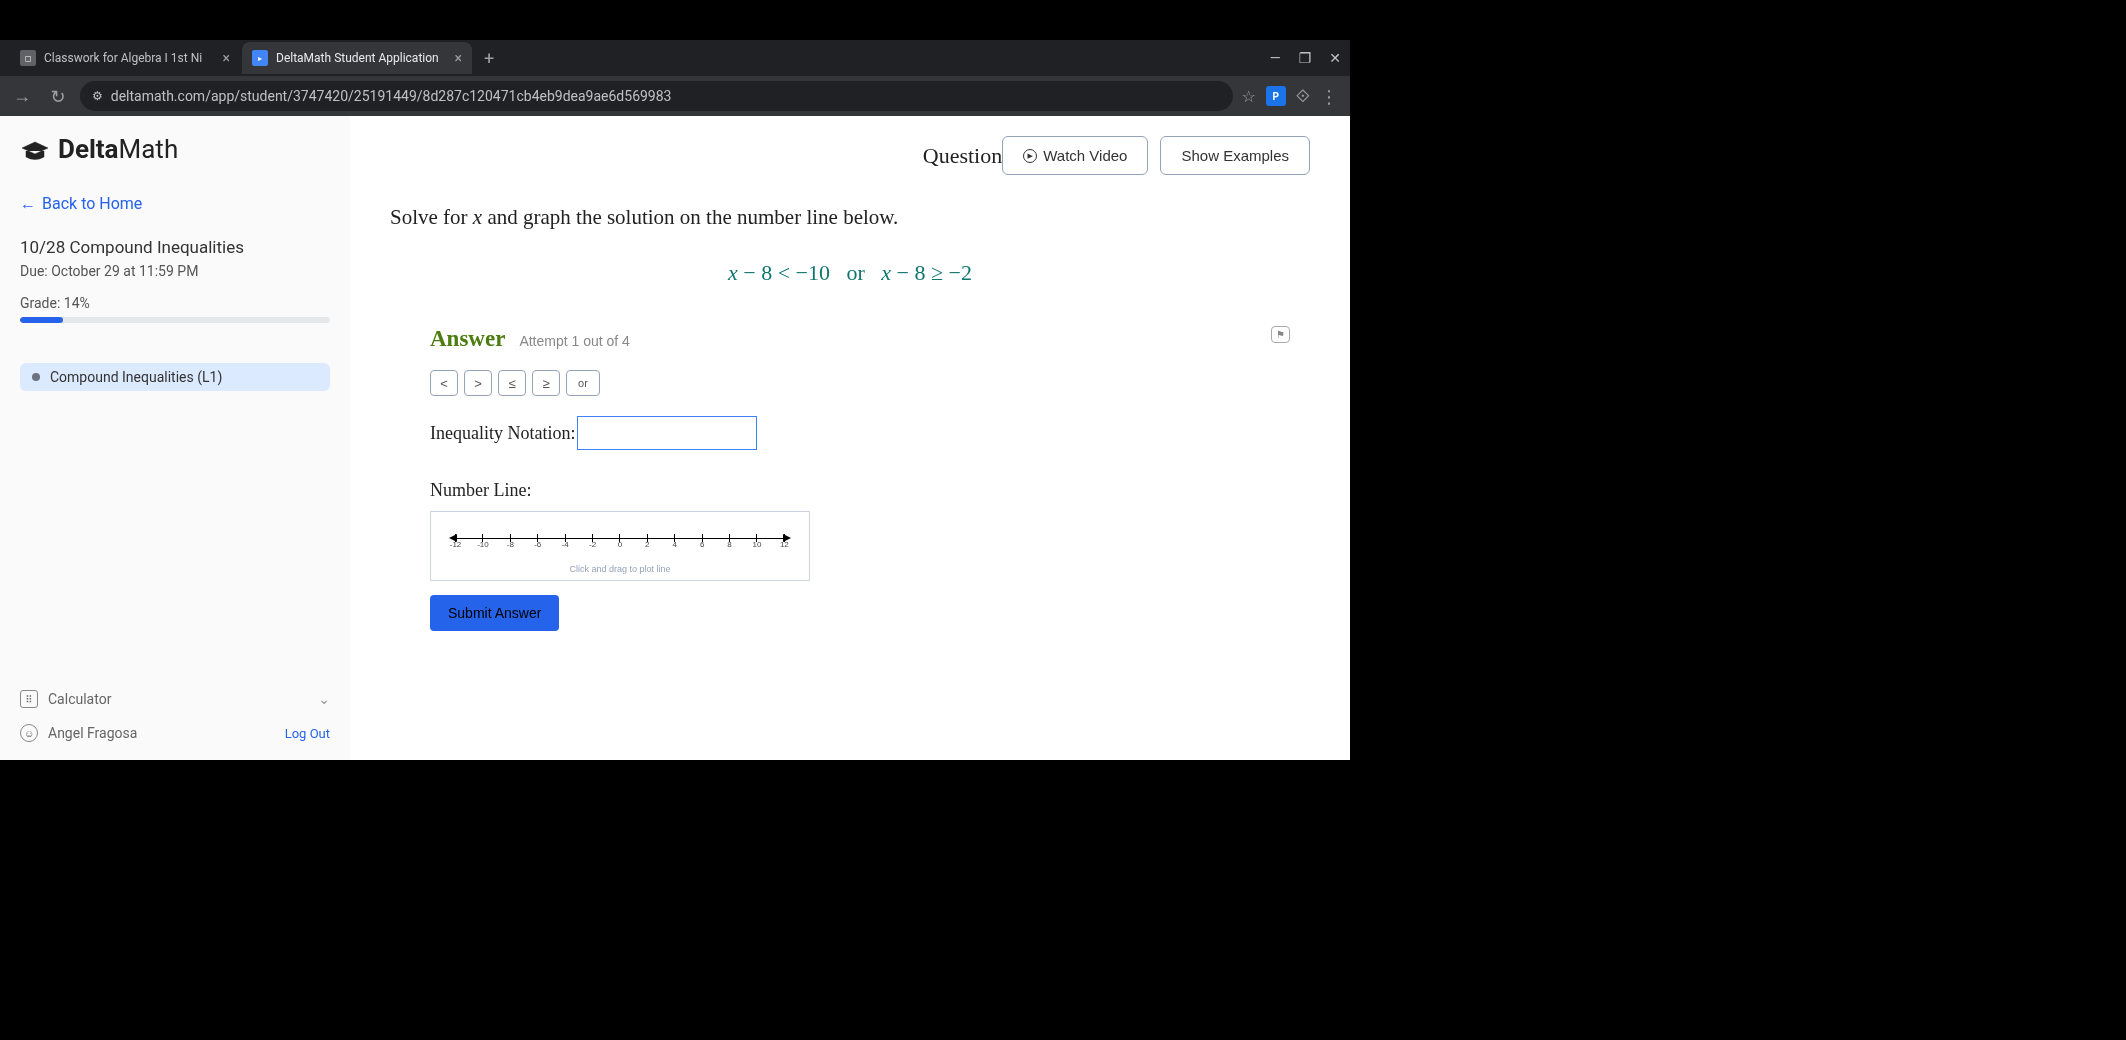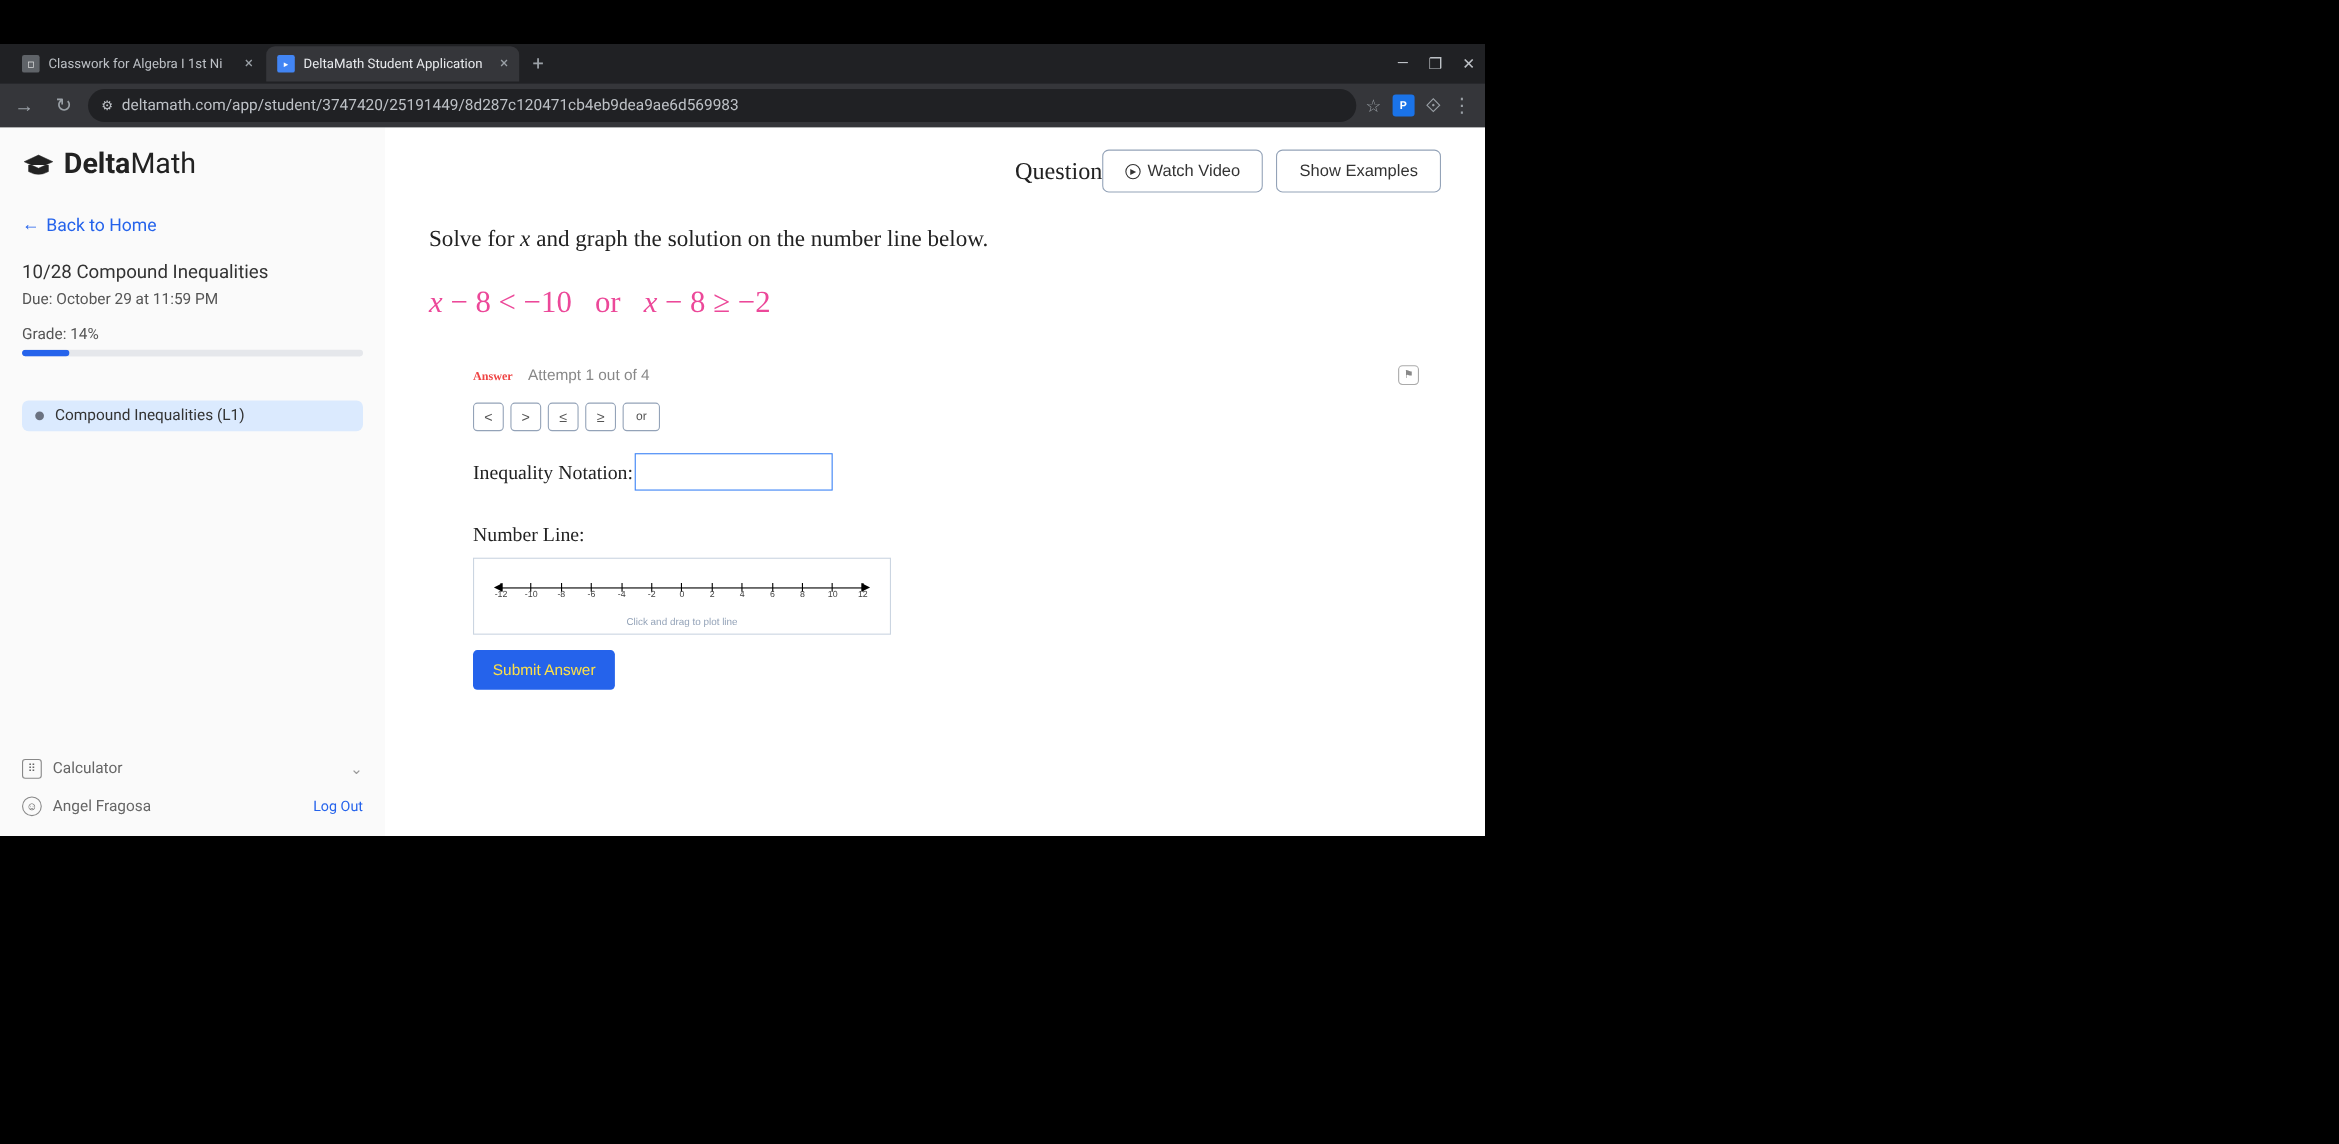--- a/index.html
+++ b/index.html
@@ -249,35 +249,35 @@
       justify-content: center;
       font-size: 7px;
     }
     .prompt-text {
       font-size: 21px;
       color: #222;
       margin-bottom: 30px;
     }
     .prompt-text .mathvar { font-style: italic; }
     .equation {
-      font-size: 28px;
-      text-align: left;
+      font-size: 22px;
+      text-align: center;
       margin-bottom: 40px;
-      color: #ec4899;
+      color: #0f766e;
       font-family: Georgia, serif;
     }
     .equation .mathvar { font-style: italic; }
     .answer-section { padding-left: 40px; }
     .answer-label-row {
       display: flex;
       align-items: baseline;
       gap: 14px;
       margin-bottom: 18px;
     }
-    .answer-label { font-size: 11px; font-weight: 700; color: #ef4444; }
+    .answer-label { font-size: 23px; font-weight: 700; color: #4d7c0f; }
     .attempt-text { font-size: 14px; color: #888; font-family: Liberation Sans, sans-serif; }
     .feedback-icon {
       position: absolute;
       right: 60px;
       border: 1px solid #aaa;
       border-radius: 4px;
       padding: 2px 4px;
       font-size: 10px;
       color: #888;
       font-family: -apple-system, sans-serif;
@@ -357,21 +357,21 @@
     }
     .nl-hint {
       text-align: center;
       font-size: 9px;
       color: #94a3b8;
       margin-top: 4px;
       font-family: -apple-system, sans-serif;
     }
     .submit-btn {
       background: #2563eb;
-      color: #fde047;
+      color: #000000;
       border: none;
       padding: 10px 18px;
       border-radius: 4px;
       font-size: 14px;
       cursor: pointer;
       margin-top: 14px;
       font-family: -apple-system, sans-serif;
     }
   </style>
 </head>

